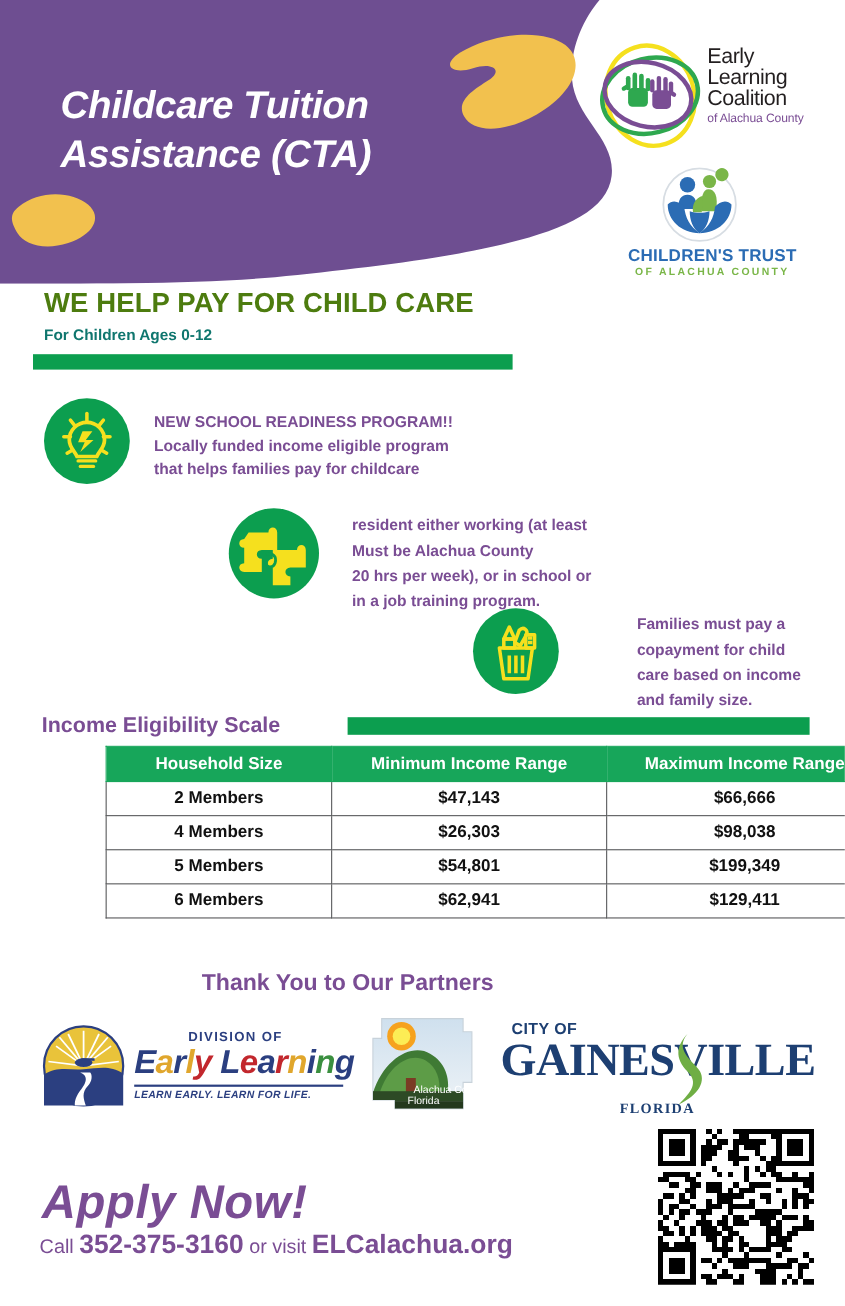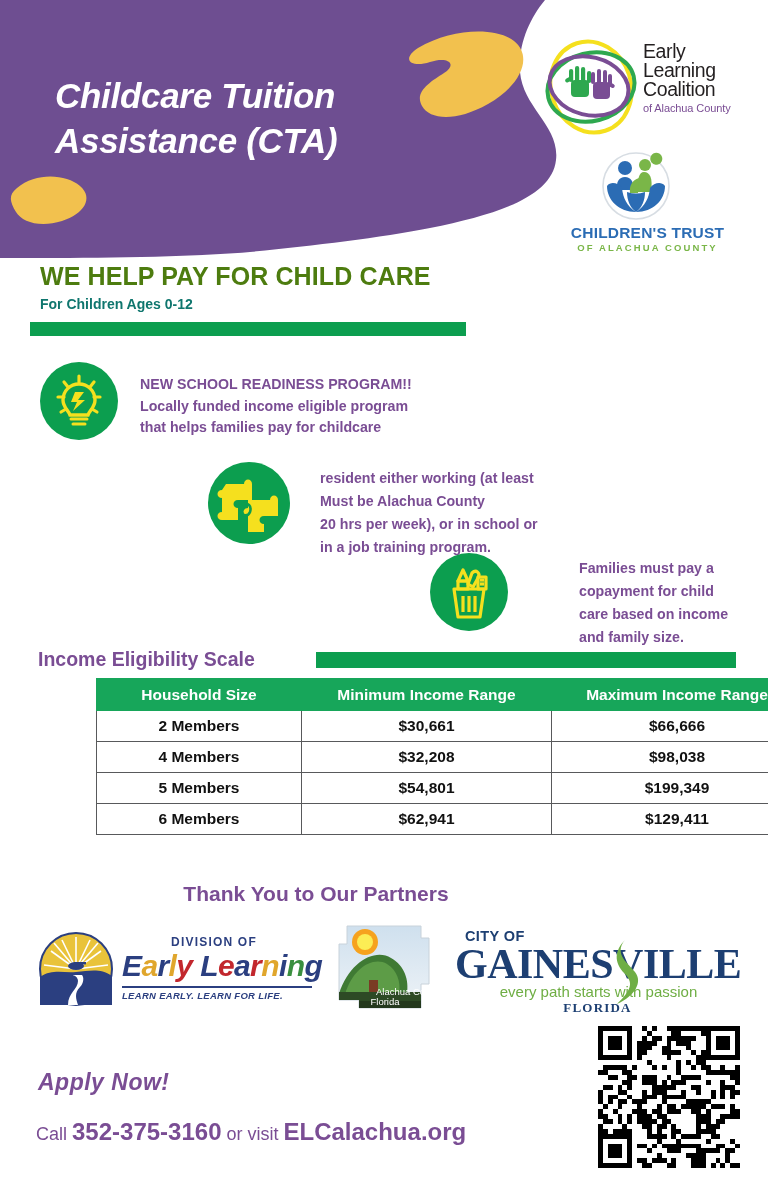--- a/index.html
+++ b/index.html
@@ -104,21 +104,21 @@
               font-size:42px; font-weight:bold; letter-spacing:-0.5px; white-space:nowrap;
               font-family:"Liberation Serif", serif; }
   .gnv-tag  { position:absolute; left:6px; top:55px; width:275px; text-align:center;
               color:#6fae44; font-size:15px; }
   .gnv-fl   { position:absolute; left:0px; top:72px; width:285px; text-align:center;
               color:#1d3f72; font-size:13px; font-weight:bold; letter-spacing:1.2px;
               font-family:"Liberation Serif", serif; }
 
   
   .apply { position:absolute; left:38px; top:1069px; color:#7a4d94;
-           font-size:23px; font-weight:bold; font-style:italic; letter-spacing:0.5px; }
+           font-size:43px; font-weight:bold; font-style:italic; letter-spacing:0.5px; }
   .callline { position:absolute; left:36px; top:1118px; color:#7a4d94; font-size:20px; }
   .callline b { font-size:24px; font-weight:bold; }
   .callline .sm { font-size:18px; }
 
   #qr { position:absolute; left:598px; top:1026px; width:142px; height:142px; background:#fff; }
   #qr svg { display:block; }
 </style>
 </head>
 <body>
 
@@ -289,26 +289,26 @@
     <thead>
       <tr>
         <th>Household Size</th>
         <th>Minimum Income Range</th>
         <th>Maximum Income Range</th>
       </tr>
     </thead>
     <tbody>
       <tr>
         <td>2 Members</td>
-        <td>$30,661</td>
+        <td>$47,143</td>
         <td>$66,666</td>
       </tr>
       <tr>
         <td>4 Members</td>
-        <td>$32,208</td>
+        <td>$26,303</td>
         <td>$98,038</td>
       </tr>
       <tr>
         <td>5 Members</td>
         <td>$54,801</td>
         <td>$199,349</td>
       </tr>
       <tr>
         <td>6 Members</td>
         <td>$62,941</td>
@@ -370,21 +370,20 @@
     <div class="ac-cap1">Alachua County,</div>
     <div class="ac-cap2">Florida</div>
   </div>
 
   <div class="gnv-logo">
     <div class="gnv-city">CITY OF</div>
     <div class="gnv-main">GAINESVILLE</div>
     <svg style="position:absolute;left:140px;top:6px;" width="60" height="80" viewBox="0 0 60 80">
       <path d="M30,6 C18,20 34,30 40,38 C48,48 40,62 22,70 C34,58 40,50 30,40 C18,28 20,16 30,6 Z" fill="#6fae44"></path>
     </svg>
-    <div class="gnv-tag">every path starts with passion</div>
     <div class="gnv-fl">FLORIDA</div>
   </div>
 
   <div class="apply">Apply Now!</div>
   <div class="callline"><span class="sm">Call </span><b>352-375-3160</b><span class="sm"> or visit </span><b>ELCalachua.org</b></div>
 
   <div id="qr">
     <svg width="142" height="142" viewBox="0 0 29 29" shape-rendering="crispEdges">
       <rect width="29" height="29" fill="#ffffff"></rect>
       <g fill="#000000" id="qrcells">

